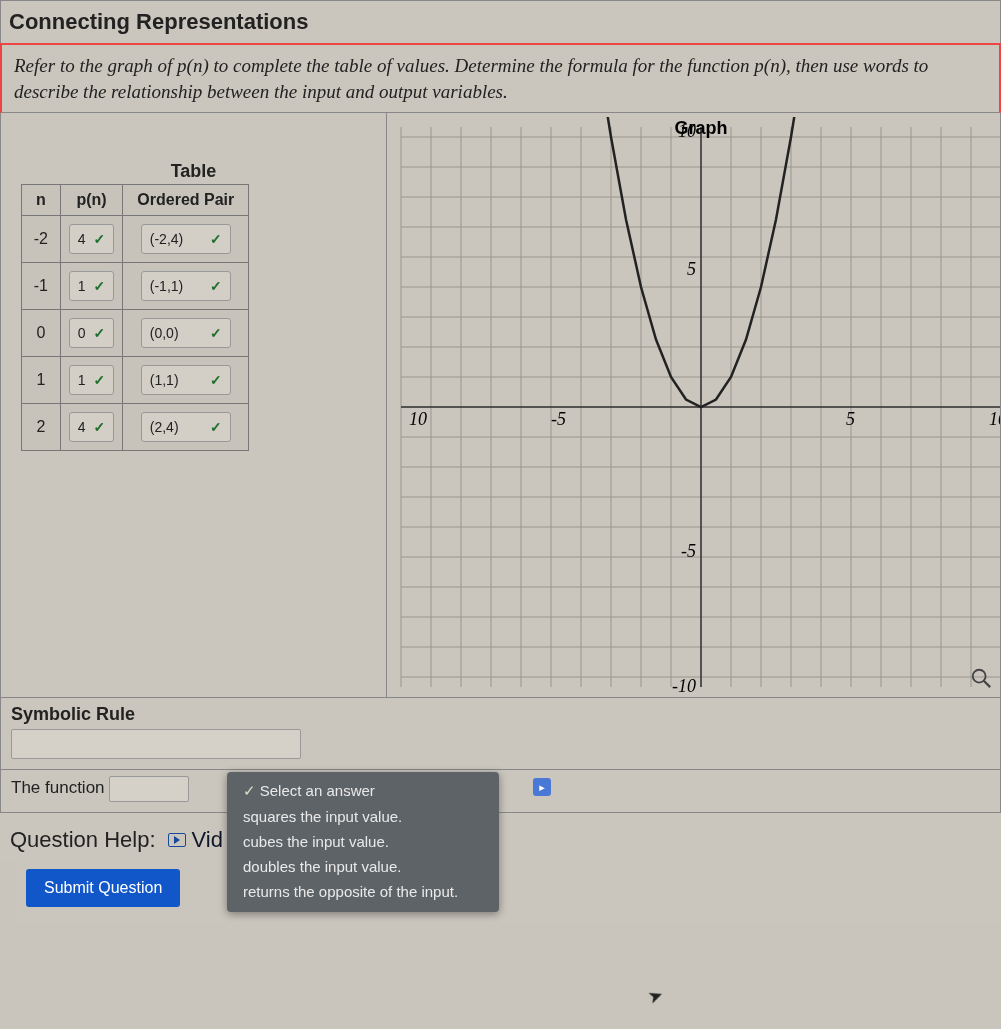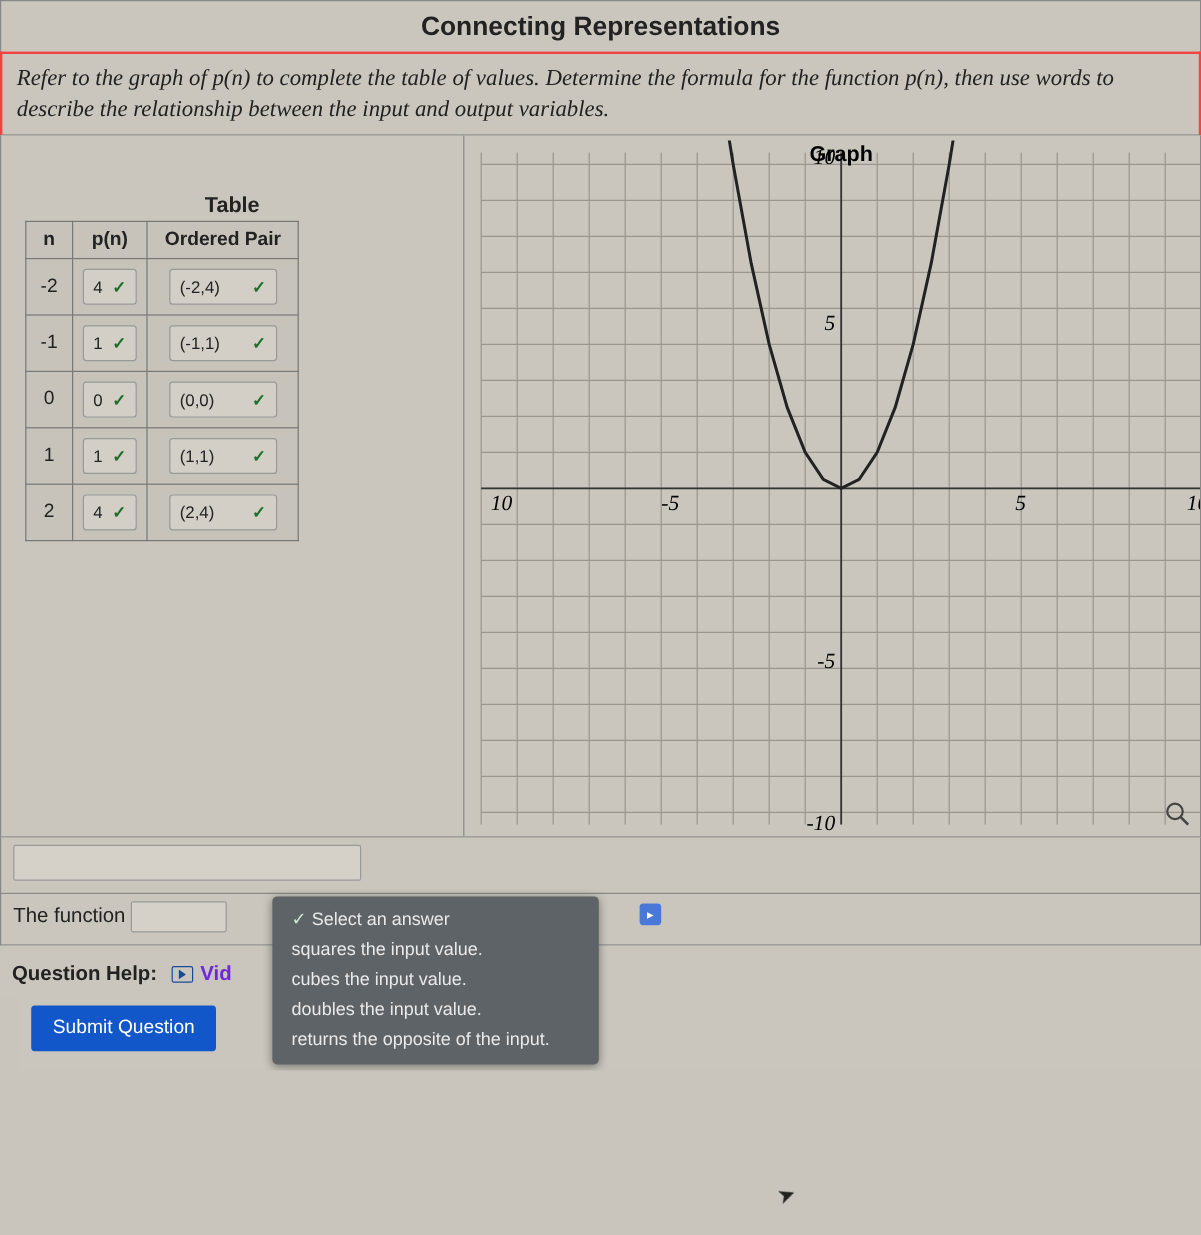--- a/index.html
+++ b/index.html
@@ -4,21 +4,20 @@
 <style>
   * { box-sizing: border-box; }
   body {
     margin: 0;
     font-family: Georgia, 'Times New Roman', serif;
     background: #c9c5bc;
     color: #222;
     width: 1001px;
   }
   .page-title {
-    text-align: center;
     font-size: 22px;
     font-family: Arial, sans-serif;
     font-weight: bold;
     padding: 8px;
     border: 1px solid #888;
     border-bottom: none;
     background: #cac6bd;
   }
   .instructions {
     font-style: italic;
@@ -122,28 +121,27 @@
     width: 18px; height: 18px;
     background: #4a78d6;
     border-radius: 3px;
     color: #fff;
     font-size: 11px;
     display: flex; align-items:center; justify-content:center;
   }
   .help-row {
     padding: 14px 10px 8px 10px;
     font-family: Arial, sans-serif;
-    font-size: 17px;
+    font-size: 22px;
     background: #cac6bd;
     display: flex;
     align-items: flex-start;
     gap: 12px;
-    font-weight: bold;
-  }
-  .video-link { color: #6d28d9; display: inline-flex; align-items: center; gap:6px; cursor:pointer; }
+  }
+  .video-link { color: #0f172a; display: inline-flex; align-items: center; gap:6px; cursor:pointer; }
   .video-icon {
     display:inline-block;
     width: 18px; height: 14px;
     border: 1.5px solid #174a9a;
     border-radius: 2px;
     position: relative;
   }
   .video-icon::after {
     content:""; position:absolute; left:5px; top:2px;
     border-left: 6px solid #174a9a;
@@ -286,20 +284,21 @@
       <path id="curve" fill="none" stroke="#222" stroke-width="2.5" d="M214 -17.19999999999999 L220 20 L235 102.5 L250 170 L265 222.5 L280 260 L295 282.5 L310 290 L325 282.5 L340 260 L355 222.5 L370 170 L385 102.5 L400 20 L406 -17.19999999999999 "></path>
     </svg>
     <svg class="zoom-icon" viewBox="0 0 24 24">
       <circle cx="10" cy="10" r="7" fill="none" stroke="#444" stroke-width="2"></circle>
       <line x1="15" y1="15" x2="22" y2="22" stroke="#444" stroke-width="2.5"></line>
     </svg>
   </div>
 </div>
 
 <div class="symbolic-section">
+  <div class="section-label">Symbolic Rule</div>
   <div class="text-input"></div>
 </div>
 
 <div class="verbal-section">
   <div class="verbal-row">
     <span>The function</span>
     <span class="inline-input"></span>
     <div class="dropdown" id="dropdown">
         <div class="opt selected">Select an answer</div>
         <div class="opt">squares the input value.</div>

